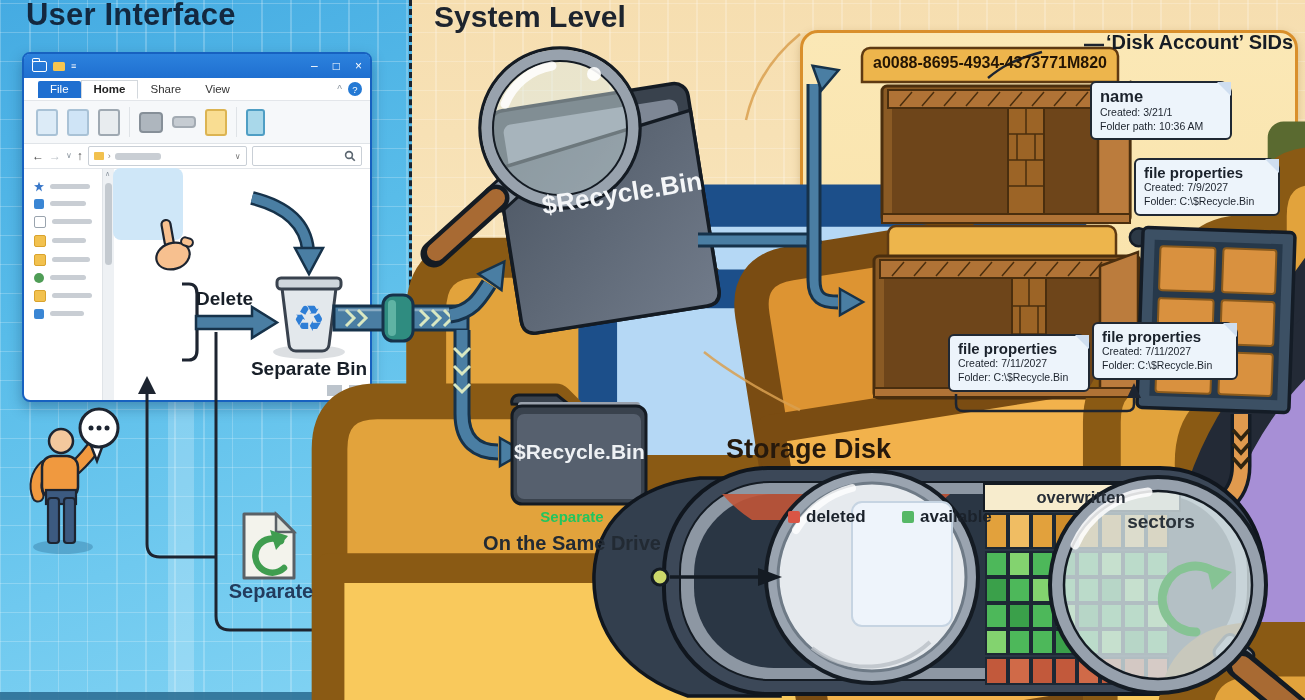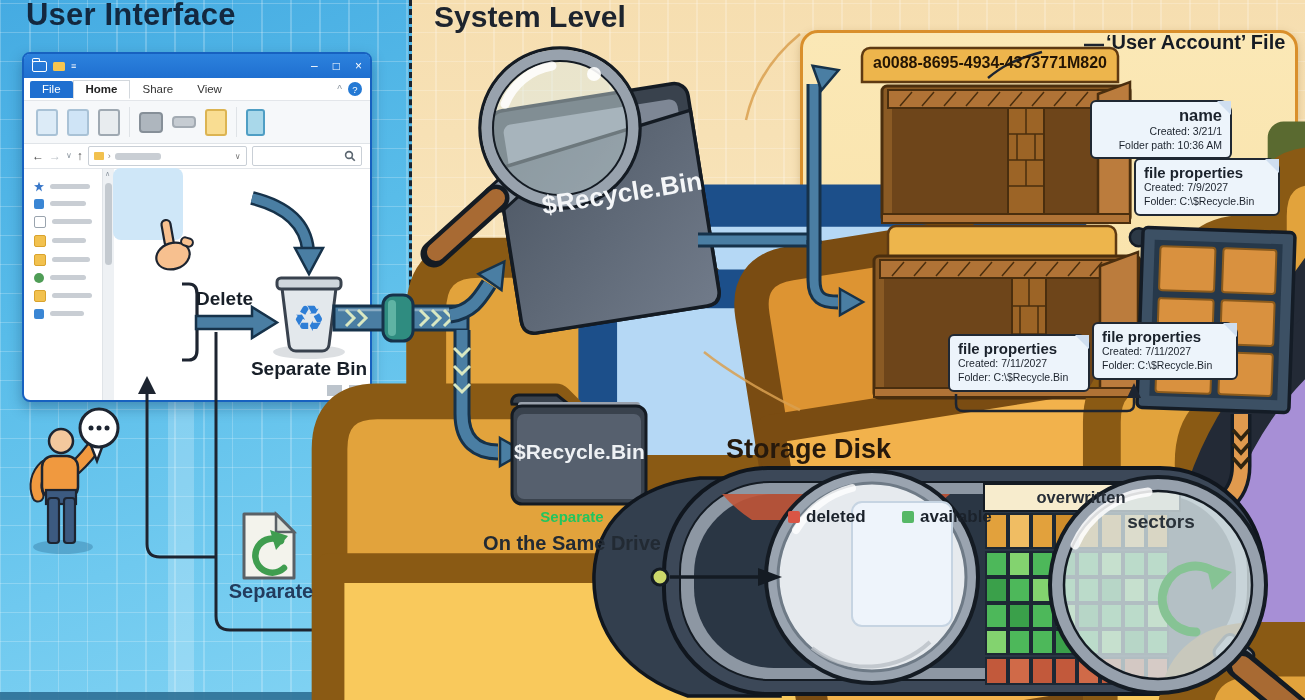--- a/index.html
+++ b/index.html
@@ -33,21 +33,21 @@
     border-radius:5px 5px 0 0;display:flex;align-items:center;gap:6px;padding:0 8px;
     color:#fff;font-size:11px;}
   .tb-folder{width:13px;height:9px;border:1.5px solid #fff;border-radius:2px;position:relative;}
   .tb-folder:before{content:"";position:absolute;left:-1px;top:-4px;width:6px;height:3px;
     border:1.5px solid #fff;border-bottom:none;border-radius:2px 2px 0 0;}
   .tb-yfolder{width:12px;height:9px;background:#f6c64f;border-radius:1.5px;}
   .tb-eq{font-size:9px;line-height:1;}
   .tb-sp{flex:1;}
   .tb-ctl{font-size:12px;line-height:1;cursor:default;margin-left:9px;}
   .menubar{height:22px;display:flex;align-items:center;background:#fff;
-    border-bottom:1px solid #e3e6ea;padding-left:6px;font-size:11.5px;color:#333;}
+    border-bottom:1px solid #e3e6ea;padding-left:14px;font-size:11.5px;color:#333;}
   .mtab{padding:2.5px 12px;}
   .mtab-file{background:#1f6fd0;color:#fff;border-radius:2px 2px 0 0;}
   .mtab-home{border:1px solid #d3d8dd;border-bottom:1px solid #fff;font-weight:bold;color:#222;}
   .mb-right{margin-left:auto;display:flex;align-items:center;gap:6px;padding-right:8px;}
   .mb-caret{color:#8a949e;font-size:10px;}
   .mb-help{width:14px;height:14px;border-radius:50%;background:#2479d4;color:#fff;
     font-size:9.5px;display:flex;align-items:center;justify-content:center;}
   .toolbar{height:42px;background:#f6f8fa;border-bottom:1px solid #e0e4e8;
     display:flex;align-items:center;gap:9px;padding:0 12px;}
   .tbi{width:18px;height:23px;border:2px solid #a9c2d6;background:#dcebf7;border-radius:3px;}
@@ -554,24 +554,24 @@
 
     <div class="lbl t-delete">Delete</div>
     <div class="lbl t-bin">Separate Bin</div>
     <div class="lbl t-restore">Separate</div>
 
     <div class="lbl t-bigfolder">$Recycle.Bin</div>
     <div class="lbl t-botfolder">$Recycle.Bin</div>
     <div class="lbl t-cap1">Separate</div>
     <div class="lbl t-cap2">On the Same Drive</div>
 
-    <div class="lbl t-sidhead">‘User Account’ File</div>
+    <div class="lbl t-sidhead">‘Disk Account’ SIDs</div>
     <div class="lbl t-sid1">a0088-8695-4934-4373771M820</div>
 
-    <div class="callout" style="left:1090px;top:100px;width:122px;text-align:right;">
+    <div class="callout" style="left:1090px;top:81px;width:122px;">
       <span class="fold"></span>
       <div class="co-title big">name</div>
       <div class="co-line">Created: 3/21/1</div>
       <div class="co-line">Folder path: 10:36 AM</div>
     </div>
     <div class="callout" style="left:1134px;top:158px;width:126px;">
       <span class="fold"></span>
       <div class="co-title">file properties</div>
       <div class="co-line">Created: 7/9/2027</div>
       <div class="co-line">Folder: C:\$Recycle.Bin</div>

